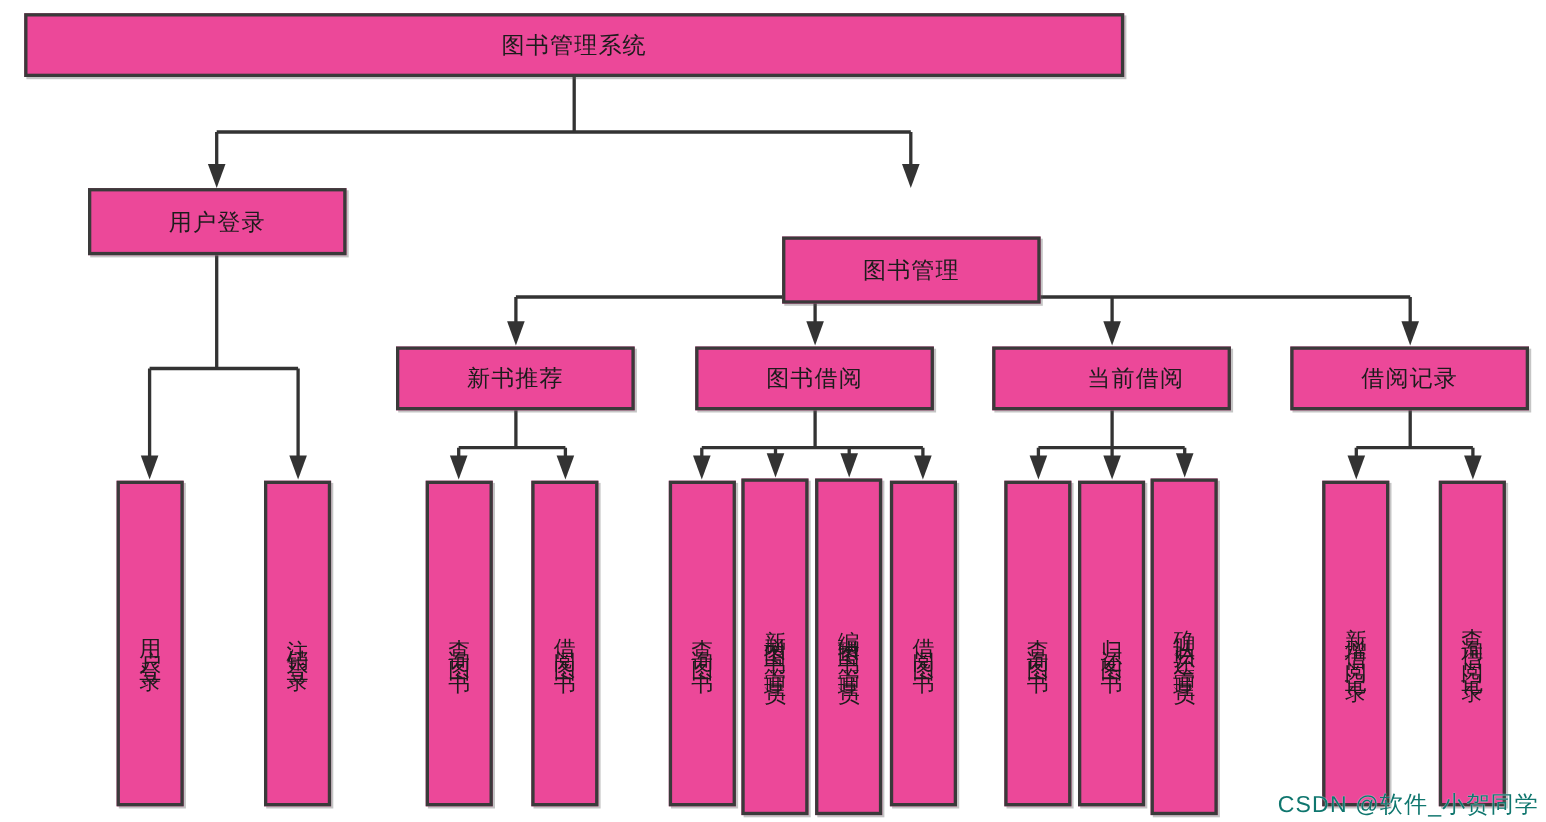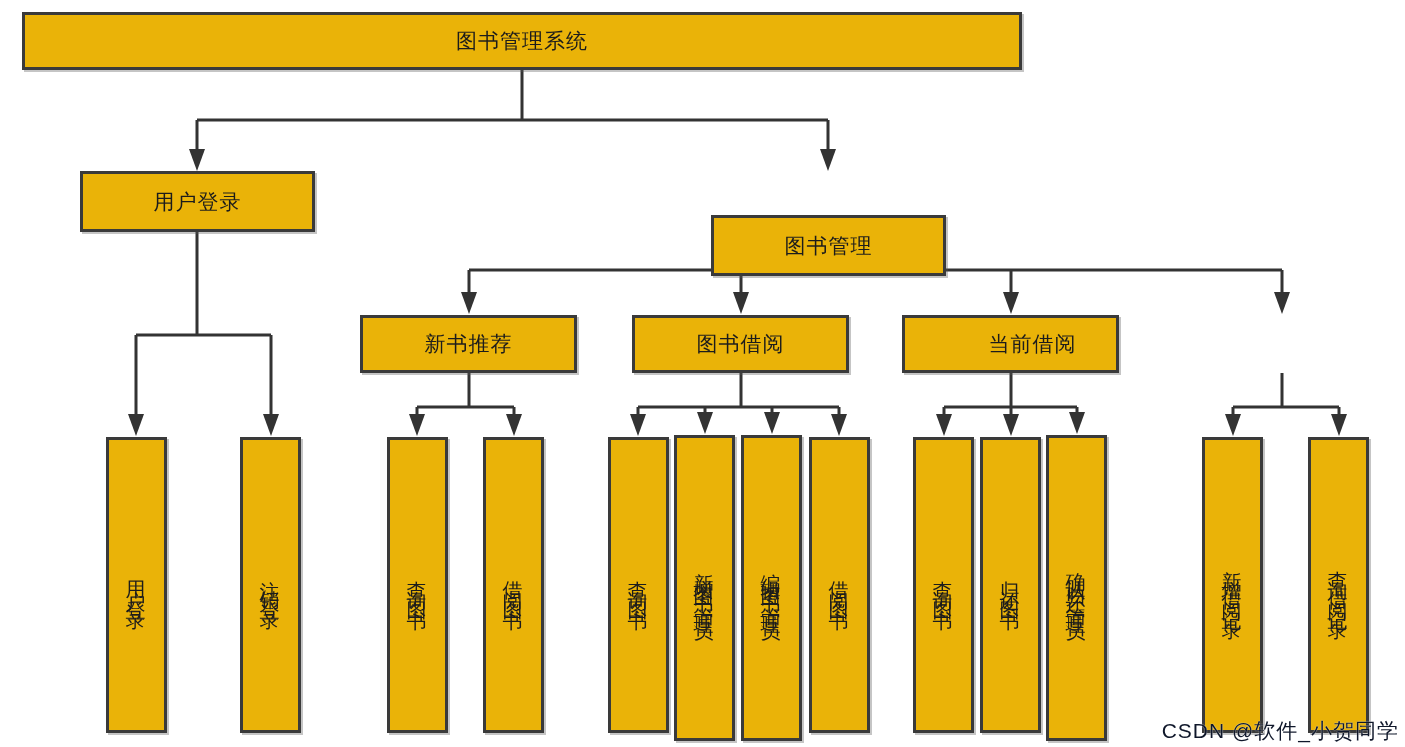--- a/index.html
+++ b/index.html
@@ -12,21 +12,21 @@
     overflow: hidden;
   }
   svg.connectors {
     position: absolute;
     left: 0; top: 0;
     width: 1405px; height: 747px;
   }
   .node {
     position: absolute;
     box-sizing: border-box;
-    background: #eab308;
+    background: #ec4899;
     border: 3px solid #3a3a3a;
     box-shadow: 2px 2px 0 rgba(90,90,90,0.35);
     display: flex;
     align-items: center;
     justify-content: center;
     color: #1c1c1c;
   }
   .h-node { font-size: 21px; letter-spacing: 1px; white-space: nowrap; }
   .v-node span {
     writing-mode: vertical-rl;
@@ -34,21 +34,21 @@
     font-size: 20px;
     letter-spacing: 10px;
     white-space: nowrap;
   }
   .v-node.long span { letter-spacing: 7px; }
   .watermark {
     position: absolute;
     right: 6px;
     bottom: 2px;
     font-size: 21px;
-    color: #0f172a;
+    color: #0f766e;
     letter-spacing: 1px;
     text-shadow: 0 0 1px #ffffff;
     z-index: 5;
     margin-top: 36px;
   }
 </style>
 </head>
 <body>
 
 <div class="stage">
@@ -99,20 +99,23 @@
 
   <div class="node h-node" style="left:632px; top:315px; width:217px; height:58px;">
     <span>图书借阅</span>
   </div>
   <div class="node h-node" style="left:360px; top:315px; width:217px; height:58px;">
     <span>新书推荐</span>
   </div>
   <div class="node h-node" style="left:902px; top:315px; width:217px; height:58px;padding-left:44px;">
     <span>当前借阅</span>
   </div>
+  <div class="node h-node" style="left:1173px; top:315px; width:217px; height:58px;">
+    <span>借阅记录</span>
+  </div>
 
   <div class="node v-node" style="left:106px; top:437px; width:61px; height:296px;">
     <span>用户登录</span>
   </div>
   <div class="node v-node" style="left:240px; top:437px; width:61px; height:296px;">
     <span>注销登录</span>
   </div>
 
   <div class="node v-node" style="left:387px; top:437px; width:61px; height:296px;">
     <span>查询图书</span>

